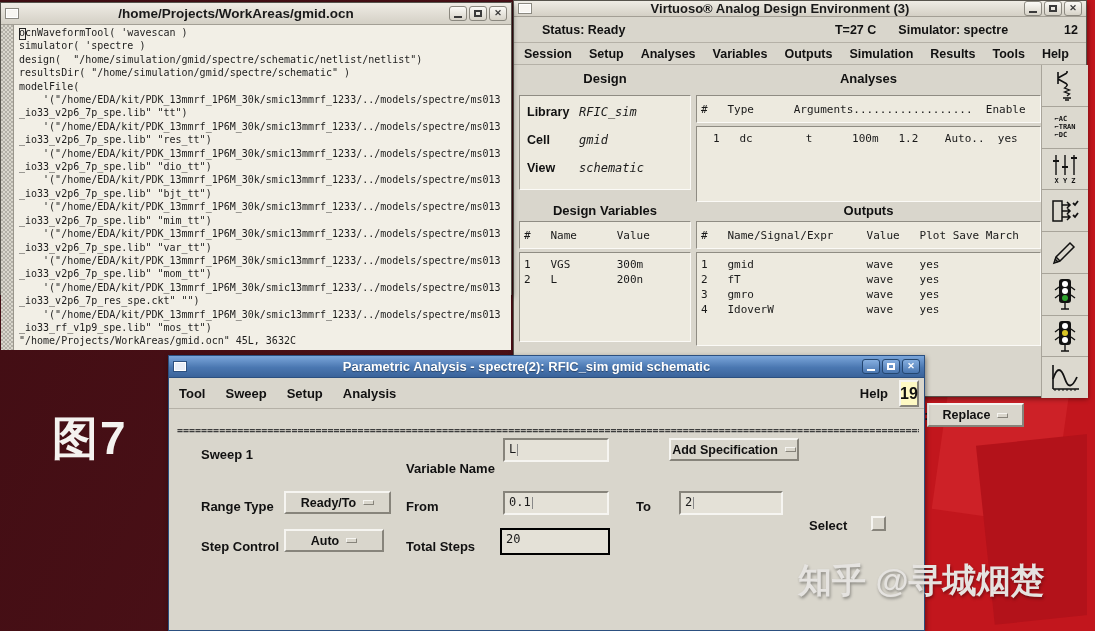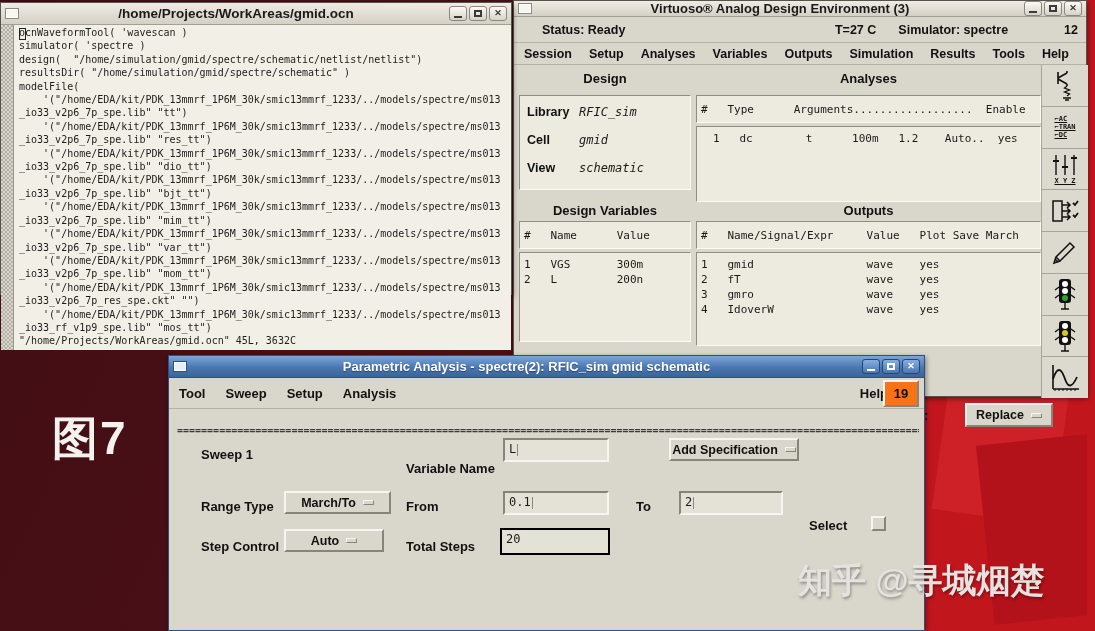--- a/index.html
+++ b/index.html
@@ -60,29 +60,29 @@
   .plot-label { position:absolute; left:327px; top:344px; font-weight:bold; font-size:12.5px; color:#111; }
 
   .optbtn { position:absolute; display:flex; align-items:center; justify-content:center; gap:7px;
     background:#d9d6cc; border:2px solid; border-color:#f6f5f1 #87847b #87847b #f6f5f1; font-weight:bold; font-size:12.5px; color:#111; }
   .optdash { width:11px; height:5px; background:#d9d6cc; border:1px solid; border-color:#f6f5f1 #87847b #87847b #f6f5f1; }
 
   .ade-icons { position:absolute; left:527px; top:0; width:47px; height:333px; border-left:1px solid #a8a49a; display:flex; flex-direction:column; }
   .icon-cell { flex:1; border-bottom:1px solid #a8a49a; display:flex; align-items:center; justify-content:center; background:#dcd9cf; }
   .icon-cell:last-child { border-bottom:none; }
   .icon-cell svg { display:block; }
-  .tinytxt { font-family:"DejaVu Sans Mono", monospace; font-size:7px; font-weight:bold; line-height:8px; color:#111; text-align:left;text-decoration:underline; }
+  .tinytxt { font-family:"DejaVu Sans Mono", monospace; font-size:7px; font-weight:bold; line-height:8px; color:#111; text-align:left; }
 
   
   .param { left:168px; top:355px; width:757px; height:276px; border-color:#2c5080; }
   .param-menubar { display:flex; align-items:center; height:31px; padding:0 10px; font-weight:bold; font-size:13px; color:#111; border-bottom:1px solid #b5b1a7; position:relative; }
   .param-menubar .mi { margin-right:20px; }
   .param-menubar .sp { flex:1; }
   .param-menubar .help { margin-right:26px; }
-  .badge { position:absolute; right:5px; top:2px; width:36px; height:27px; background:#f97316; border:2px solid; border-color:#f6f5f1 #87847b #87847b #f6f5f1; display:flex; align-items:center; justify-content:center; font-weight:bold; font-size:13px; }
+  .badge { position:absolute; right:5px; top:2px; width:20px; height:27px; background:#fef9c3; border:2px solid; border-color:#f6f5f1 #87847b #87847b #f6f5f1; display:flex; align-items:center; justify-content:center; font-weight:bold; font-size:16px; }
   .param-body { position:relative; height:222px; }
   .separator { position:absolute; left:8px; top:16px; width:742px; height:12px; overflow:hidden; font-family:"DejaVu Sans Mono", monospace; font-size:10px; font-weight:bold; color:#3c3c3c; letter-spacing:0; }
   .flabel { position:absolute; font-weight:bold; font-size:13px; color:#111; white-space:nowrap; }
   .tinput { position:absolute; background:#e4e1d7; border:2px solid; border-color:#87847b #f6f5f1 #f6f5f1 #87847b; font-family:"DejaVu Sans Mono", monospace; font-size:12px; color:#1a1a1a; padding:2px 0 0 4px; }
   .tinput .caret { display:inline-block; width:1px; height:12px; background:#888; vertical-align:middle; margin-left:1px; }
   .tinput.focused { border:2px solid #000; background:#e4e1d7; }
   .checkbox { position:absolute; width:15px; height:15px; background:#d9d6cc; border:2px solid; border-color:#f6f5f1 #87847b #87847b #f6f5f1; }
 </style>
 </head>
 <body>
@@ -171,21 +171,21 @@
         <div class="mono">#   Name/Signal/Expr     Value   Plot Save March</div>
       </div>
       <div class="box" style="left:182px;top:187px;width:345px;height:94px;padding:4px 4px 0">
         <div class="mono">1   gmid                 wave    yes
 2   fT                   wave    yes
 3   gmro                 wave    yes
 4   IdoverW              wave    yes</div>
       </div>
 
       <div class="plot-label">Plotting mode:</div>
-      <div class="optbtn" style="left:451px;top:338px;width:88px;height:24px">
+      <div class="optbtn" style="left:413px;top:338px;width:97px;height:24px">
         <span>Replace</span>
           <span class="optdash"></span>
       </div>
 
       <div class="ade-icons">
         <div class="icon-cell">
           <span>
             <svg width="30" height="32" viewBox="0 0 30 32" fill="none" stroke="#111" stroke-width="1.6">
               <path d="M8 3 v12 M8 9 l9 -5 M8 10 l9 5 M17 4 v-2 M17 15 v2"></path>
               <path d="M17 17 l-2.5 2 l5 2 l-5 2 l5 2 l-2.5 2" stroke-width="1.3"></path>
@@ -336,21 +336,21 @@
       <div class="tinput" style="left:334px;top:29px;width:106px;height:24px">
         <span>L</span><span class="caret"></span>
       </div>
       <div class="optbtn" style="left:500px;top:29px;width:130px;height:23px">
         <span>Add Specification</span>
           <span class="optdash"></span>
       </div>
 
       <div class="flabel" style="left:32px;top:90px">Range Type</div>
       <div class="optbtn" style="left:115px;top:82px;width:107px;height:23px">
-        <span>March/To</span>
+        <span>Ready/To</span>
           <span class="optdash"></span>
       </div>
       <div class="flabel" style="left:237px;top:90px">From</div>
       <div class="tinput" style="left:334px;top:82px;width:106px;height:24px">
         <span>0.1</span><span class="caret"></span>
       </div>
       <div class="flabel" style="left:467px;top:90px">To</div>
       <div class="tinput" style="left:510px;top:82px;width:104px;height:24px">
         <span>2</span><span class="caret"></span>
       </div>

